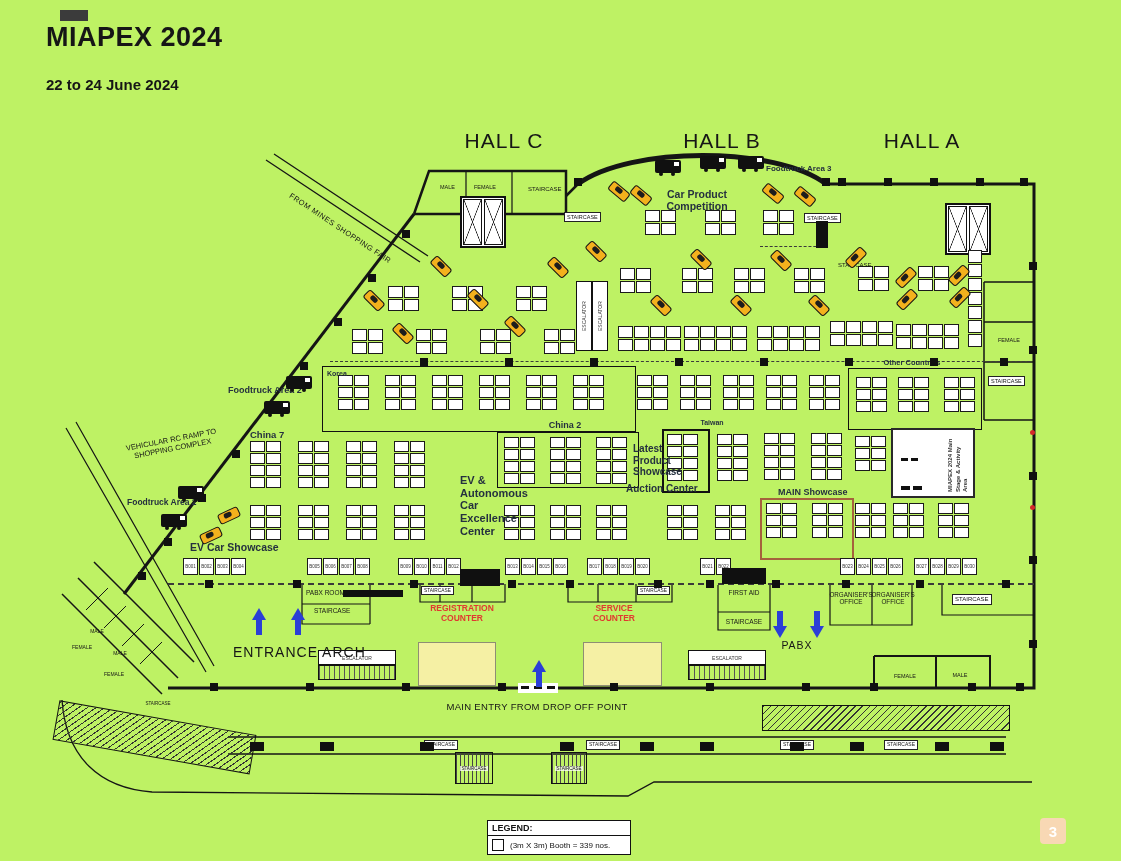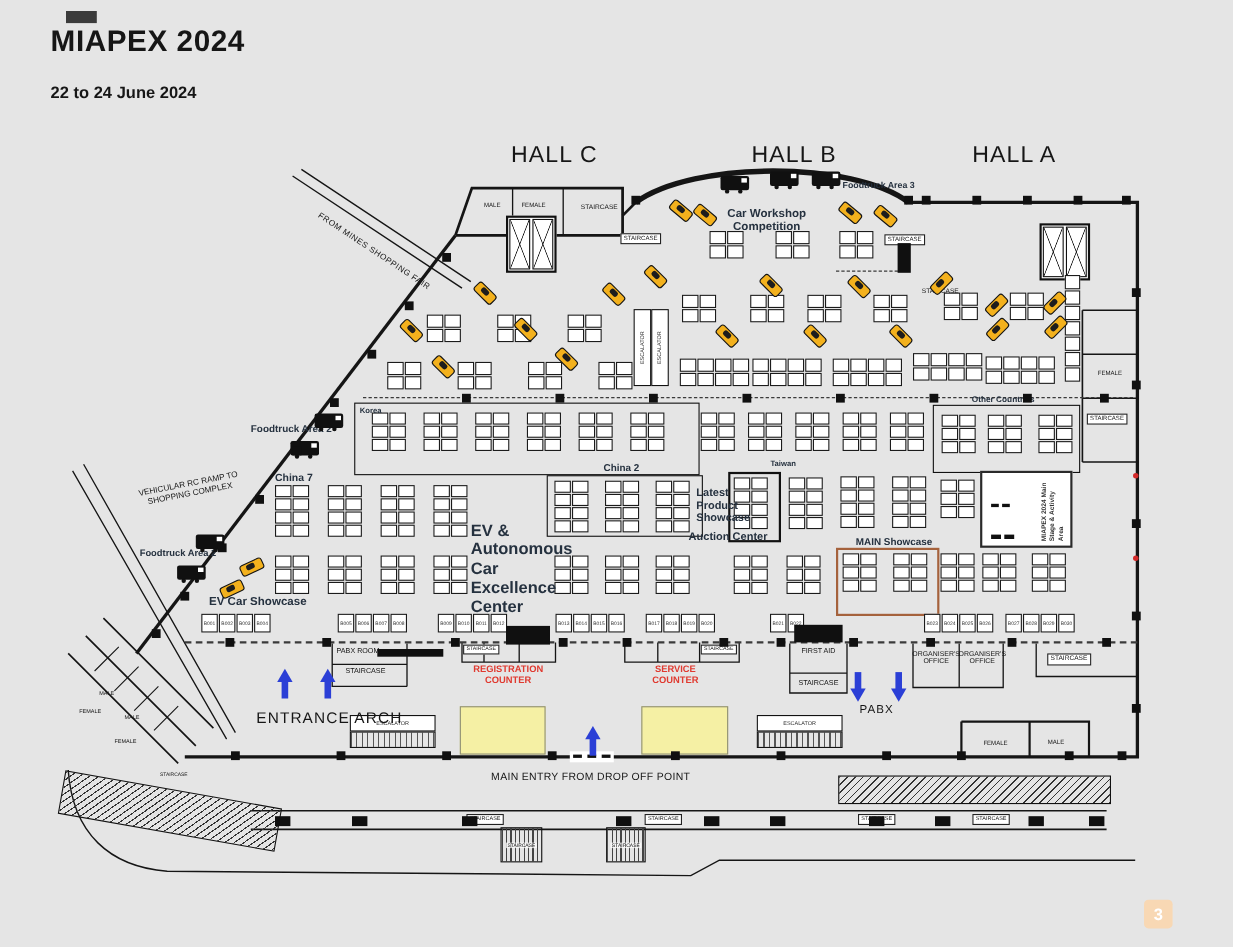--- a/index.html
+++ b/index.html
@@ -1,16 +1,16 @@
 <!DOCTYPE html>
 <html><head>
 <meta charset="utf-8">
 <style>
   html,body{margin:0;padding:0;background:#fff}
-  .page{position:relative;width:1121px;height:861px;background:#e5e5e5;overflow:hidden;
+  .page{position:relative;width:1121px;height:861px;background:#bef264;overflow:hidden;
         font-family:"Liberation Sans",sans-serif;color:#141414}
   .abs{position:absolute}
   .lbl{position:absolute;color:#161616;white-space:nowrap;line-height:1.15}
   .wrap{white-space:normal}
   .ctr{transform:translateX(-50%);text-align:center}
   .zone{font-weight:bold;color:#25313f}
   .red{color:#e03a30;font-weight:bold;text-align:center}
   .boxed{border:1px solid #222;background:#fff;padding:0 2px;line-height:1.5}
   .cluster{position:absolute;display:grid;grid-template-columns:repeat(var(--c),var(--w,15px));
            grid-auto-rows:var(--h,12px);gap:1px}
@@ -676,30 +676,30 @@
       <span class="bc">B025</span>
       <span class="bc">B026</span>
   </div>
   <div class="bg" style="left:914px;top:558px">
     <span class="bc">B027</span>
       <span class="bc">B028</span>
       <span class="bc">B029</span>
       <span class="bc">B030</span>
   </div>
 
-  <div class="lbl ctr zone wrap" style="left:697px;top:188px;font-size:10.5px;width:92px">Car Workshop Competition</div>
+  <div class="lbl ctr zone wrap" style="left:697px;top:188px;font-size:10.5px;width:92px">Car Product Competition</div>
   <div class="lbl zone" style="left:766px;top:164px;font-size:8px">Foodtruck Area 3</div>
   <div class="lbl zone" style="left:327px;top:370px;font-size:7px">Korea</div>
   <div class="lbl ctr zone" style="left:912px;top:359px;font-size:7.5px">Other Countries</div>
   <div class="lbl zone" style="left:250px;top:430px;font-size:9.5px">China 7</div>
   <div class="lbl ctr zone" style="left:565px;top:420px;font-size:9px">China 2</div>
   <div class="lbl ctr zone" style="left:712px;top:419px;font-size:7px">Taiwan</div>
   <div class="lbl zone wrap" style="left:633px;top:443px;font-size:10px;width:58px">Latest Product Showcase</div>
   <div class="lbl zone" style="left:626px;top:483px;font-size:10px">Auction Center</div>
-  <div class="lbl zone wrap" style="left:428px;top:474px;font-size:15px;width:78px">EV &amp; Autonomous Car Excellence Center</div>
+  <div class="lbl zone wrap" style="left:460px;top:474px;font-size:11px;width:78px">EV &amp; Autonomous Car Excellence Center</div>
   <div class="lbl zone" style="left:778px;top:487px;font-size:9px">MAIN Showcase</div>
   <div class="lbl zone" style="left:190px;top:541px;font-size:10.5px">EV Car Showcase</div>
   <div class="lbl zone" style="left:228px;top:385px;font-size:9px">Foodtruck Area 2</div>
   <div class="lbl zone" style="left:127px;top:498px;font-size:8.5px">Foodtruck Area 2</div>
 
   <div class="lbl" style="left:292px;top:192px;font-size:7.5px;transform:rotate(33.5deg);transform-origin:left top;letter-spacing:.5px">FROM MINES SHOPPING FAIR</div>
   <div class="lbl ctr wrap" style="left:172px;top:436px;font-size:7.5px;width:118px;transform:translateX(-50%) rotate(-11deg)">VEHICULAR RC RAMP TO SHOPPING COMPLEX</div>
   <div class="lbl ctr" style="left:537px;top:702px;font-size:9.5px;letter-spacing:.3px">MAIN ENTRY FROM DROP OFF POINT</div>
 
   <div class="lbl" style="left:440px;top:184px;font-size:5.5px">MALE</div>
@@ -849,16 +849,23 @@
   <span class="blk" style="left:640px;top:742px;width:14px;height:9px"></span>
   <span class="blk" style="left:700px;top:742px;width:14px;height:9px"></span>
   <span class="blk" style="left:790px;top:742px;width:14px;height:9px"></span>
   <span class="blk" style="left:850px;top:742px;width:14px;height:9px"></span>
   <span class="blk" style="left:935px;top:742px;width:14px;height:9px"></span>
   <span class="blk" style="left:990px;top:742px;width:14px;height:9px"></span>
 
   <span class="dot" style="left:1030px;top:430px"></span>
   <span class="dot" style="left:1030px;top:505px"></span>
 
+  <div class="legend" style="left:487px;top:820px">
+    <div class="lt">LEGEND:</div>
+    <div class="li">
+      <span class="sq"></span>
+      <span>(3m X 3m) Booth = 339 nos.</span>
+    </div>
+  </div>
 
   <div class="badge" style="left:1040px;top:818px">3</div>
 
 </div>
 
 </body></html>

